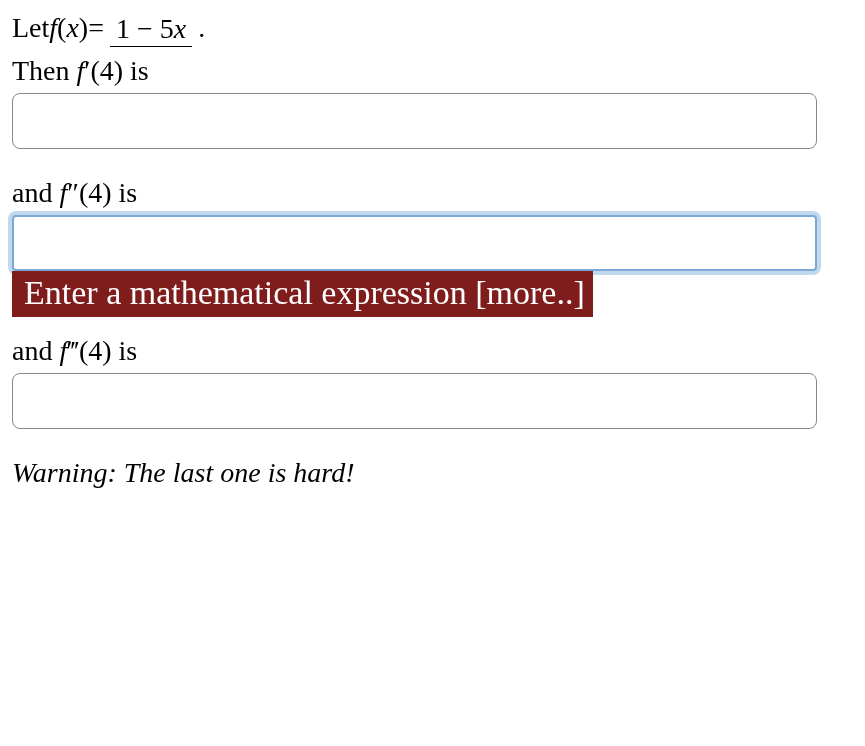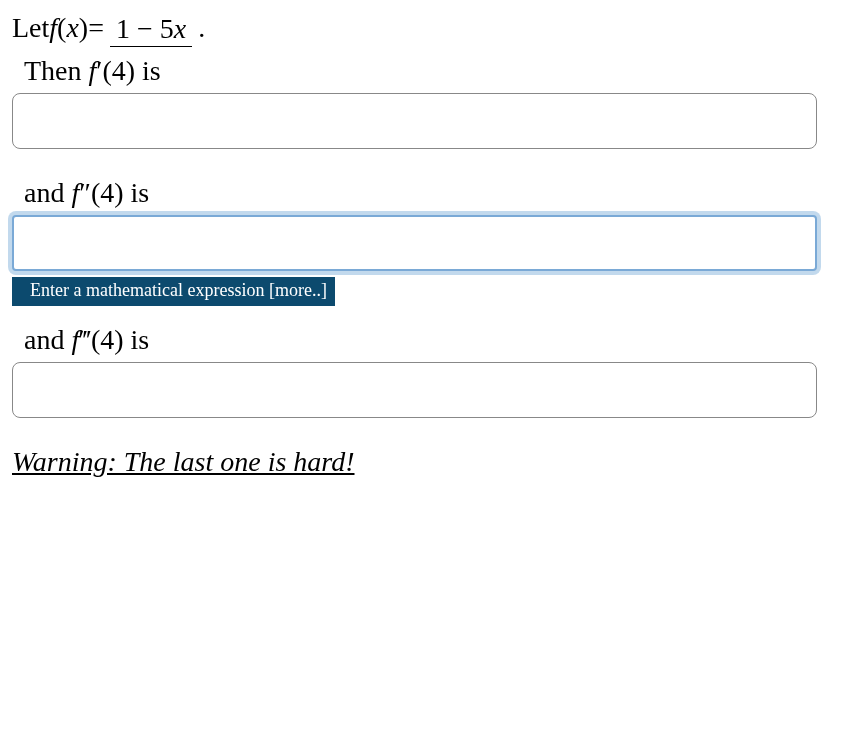--- a/index.html
+++ b/index.html
@@ -34,55 +34,53 @@
     .fraction .denom {
       padding: 0 6px;
       line-height: 1.2;
     }
     .fraction .numer {
       border-bottom: 1.5px solid #000;
     }
     .prompt-line {
       margin-top: 8px;
       margin-bottom: 6px;
-      margin-left: 12px;
     }
     .answer-input {
       width: 805px;
       height: 56px;
       border: 1px solid #888;
       border-radius: 8px;
       font-size: 24px;
       padding: 8px 14px;
       font-family: inherit;
       outline: none;
       display: block;
       margin-bottom: 28px;
     }
     .answer-input.focused {
       border: 2px solid #7aa9d6;
       box-shadow: 0 0 0 4px rgba(120, 170, 215, 0.45);
       border-radius: 4px;
       margin-bottom: 0;
     }
     .tooltip-bar {
-      background: #0c4a6e;
+      background: #7f1d1d;
       color: #fff;
-      font-size: 18px;
-      padding: 3px 8px 5px 18px;
+      font-size: 34px;
+      padding: 3px 8px 5px 12px;
       display: inline-block;
       margin-bottom: 10px;
       margin-top: 0;
     }
     .prime {
       font-style: normal;
     }
     .warning-line {
       font-style: italic;
-      text-decoration: underline;
     }
   </style>
 </head>
 <body>
 
 
 
 <div class="problem-line">
   <span>Let </span>
   <span class="math-var">f</span>

